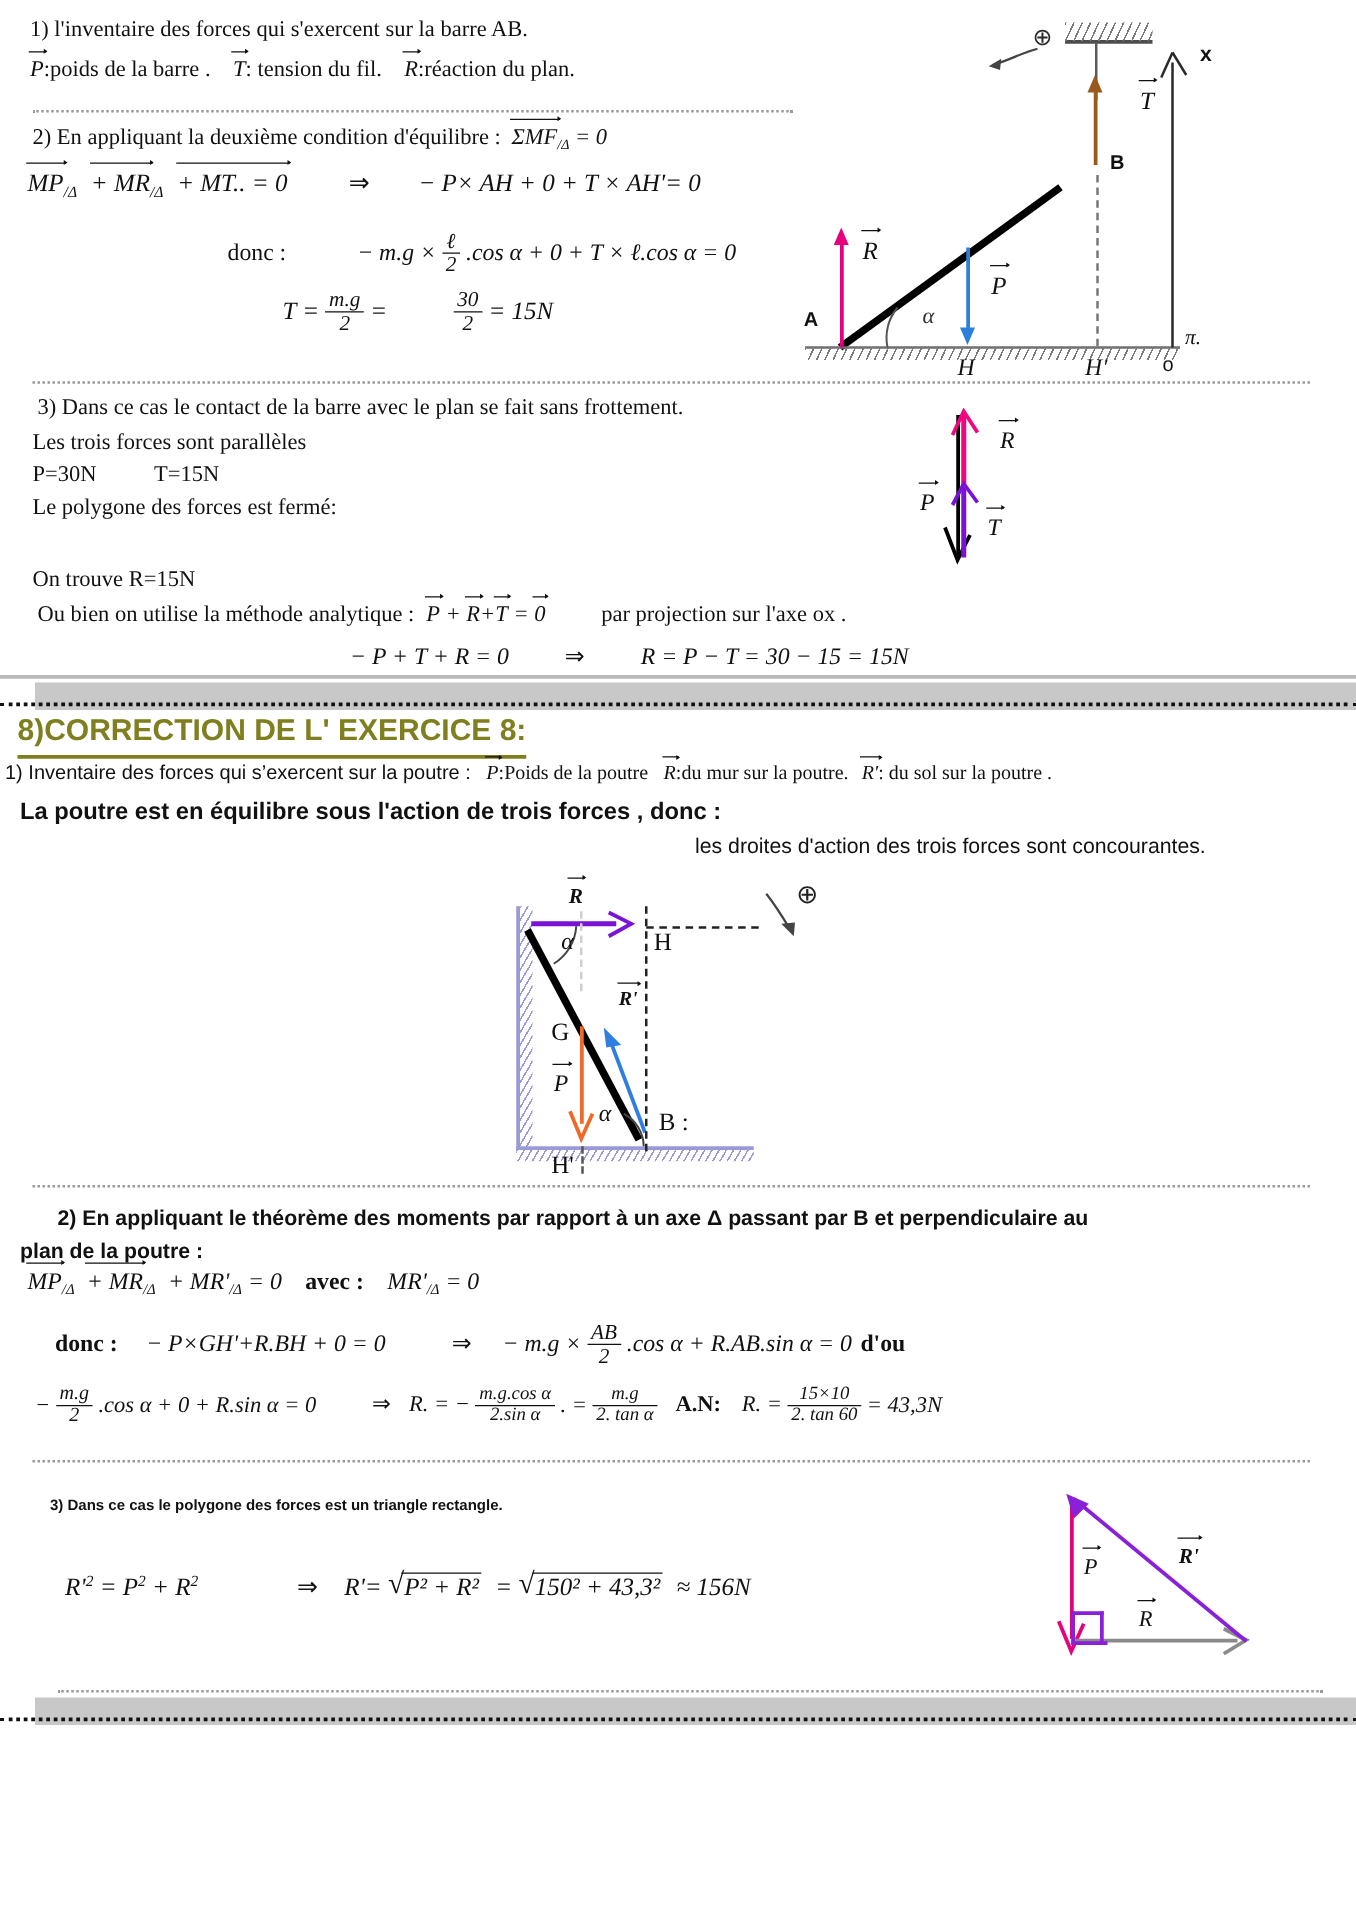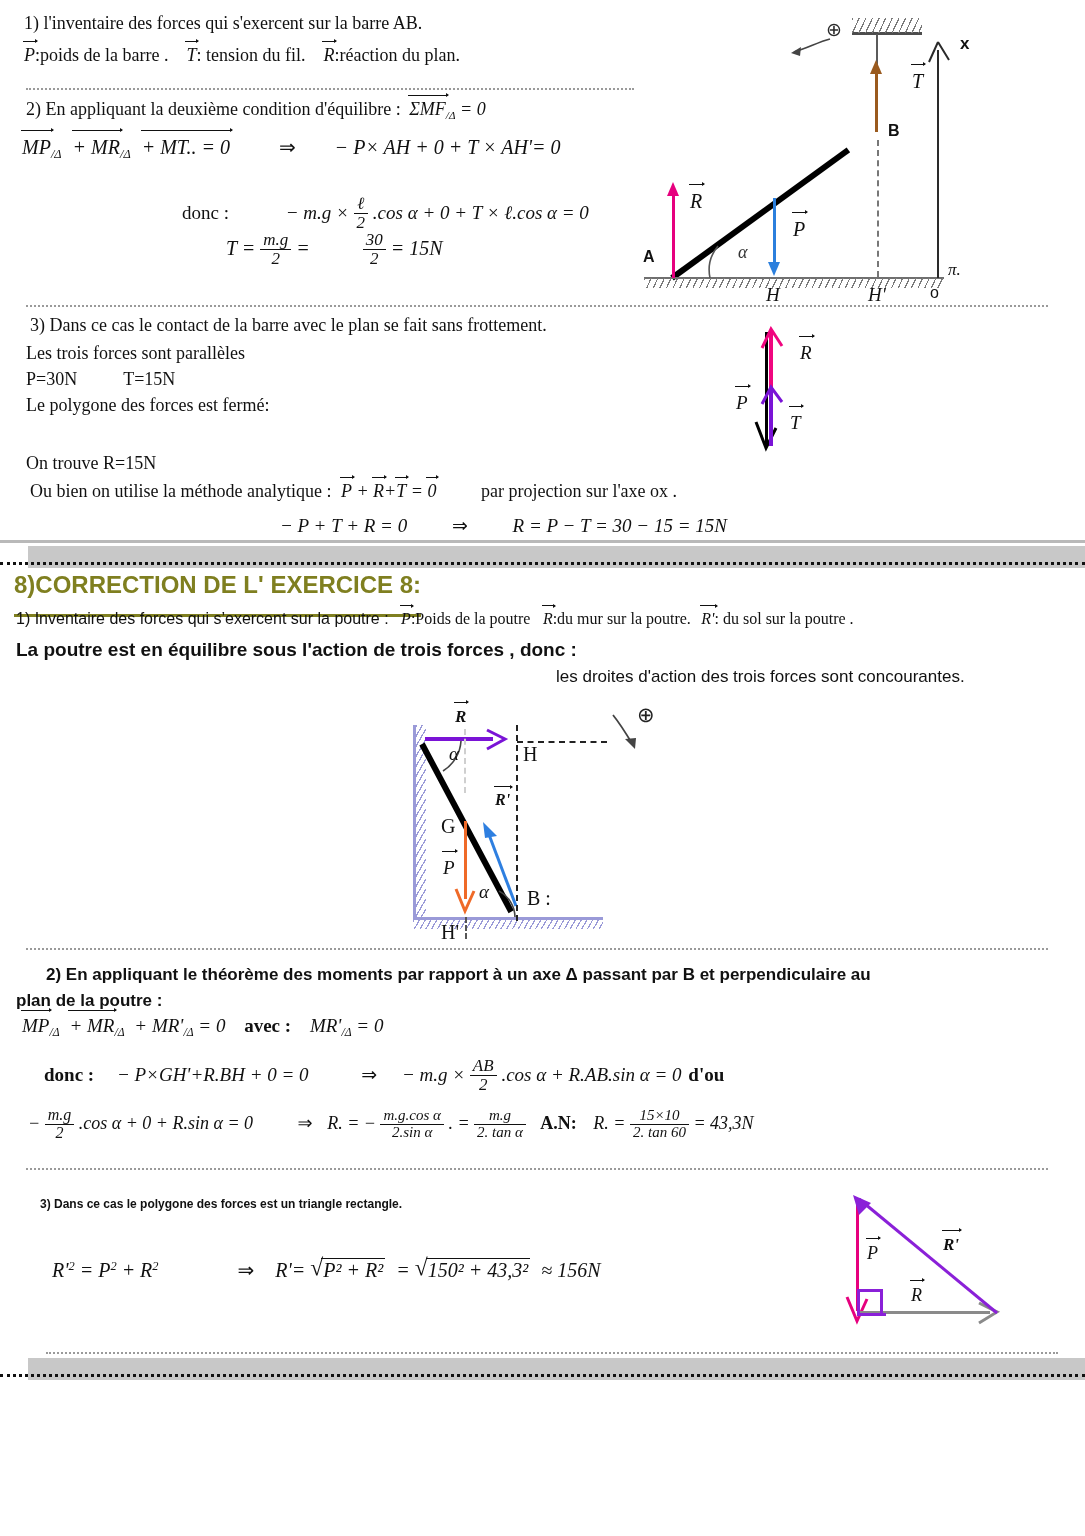--- a/index.html
+++ b/index.html
@@ -74,21 +74,21 @@
   </div>
 
   <div class="t serif it" style="left:22px;top:136px;font-size:20px;">
     <span class="vec arrow">MP</span><span class="sub">/Δ</span>
     <span class="vec arrow" style="margin-left:6px;">+ MR</span><span class="sub">/Δ</span>
     <span class="vec arrow" style="margin-left:6px;">+ MT.. = 0</span>
     <span style="margin-left:44px;font-style:normal;">⇒</span>
     <span style="margin-left:34px;">− P× AH + 0 + T × AH'= 0</span>
   </div>
 
-  <div class="t serif" style="left:182px;top:196px;font-size:19px;">
+  <div class="t serif" style="left:182px;top:185px;font-size:19px;">
     <span>donc :</span>
     <span class="it" style="margin-left:52px;">− m.g ×</span>
     <span class="frac it" style="font-size:17px;">
       <span class="num">ℓ</span>
       <span class="den">2</span>
     </span>
     <span class="it">.cos α + 0 + T × ℓ.cos α = 0</span>
   </div>
 
   <div class="t serif it" style="left:226px;top:232px;font-size:20px;">
@@ -199,23 +199,23 @@
 
     <div class="lbl serif it" style="left:100px;top:32px;font-size:19px;"><span class="vec arrow">R</span></div>
     <div class="lbl serif it" style="left:36px;top:82px;font-size:19px;"><span class="vec arrow">P</span></div>
     <div class="lbl serif it" style="left:90px;top:102px;font-size:19px;"><span class="vec arrow">T</span></div>
   </div>
 
   <div class="thinline" style="left:0px;top:540px;width:1085px;height:3px;background:#b9b9b9;"></div>
   <div class="graybar" style="left:28px;top:546px;width:1057px;height:22px;"></div>
   <div class="dotsep-dark" style="left:0px;top:562px;width:1085px;"></div>
 
-  <div class="t sans b" style="left:14px;top:572px;font-size:24px;color:#7f7f20;border-bottom:3px solid #7f7f20;padding-bottom:16px;text-align:center;">8)CORRECTION DE L' EXERCICE 8:</div>
-
-  <div class="t sans" style="left:16px;top:610px;font-size:16px;">
+  <div class="t sans b" style="left:14px;top:572px;font-size:24px;color:#7f7f20;border-bottom:3px solid #7f7f20;padding-bottom:6px;text-align:center;">8)CORRECTION DE L' EXERCICE 8:</div>
+
+  <div class="t sans" style="left:4px;top:610px;font-size:16px;">
     <span>1)  Inventaire des forces qui s’exercent sur la poutre :</span>
     <span class="serif it" style="margin-left:8px;"><span class="vec arrow">P</span></span><span class="serif">:Poids de la poutre</span>
     <span class="serif it" style="margin-left:8px;"><span class="vec arrow">R</span></span><span class="serif">:du mur sur la poutre.</span>
     <span class="serif it" style="margin-left:6px;"><span class="vec arrow">R'</span></span><span class="serif">: du sol sur la poutre  .</span>
   </div>
 
   <div class="t sans" style="left:556px;top:668px;font-size:17px;">les droites d'action des trois forces    sont concourantes.</div>
   <div class="t sans b" style="left:16px;top:640px;font-size:19px;">La poutre est en équilibre sous l'action de trois forces , donc :</div>
 
   <div class="fig" style="left:385px;top:695px;width:320px;height:255px;">

